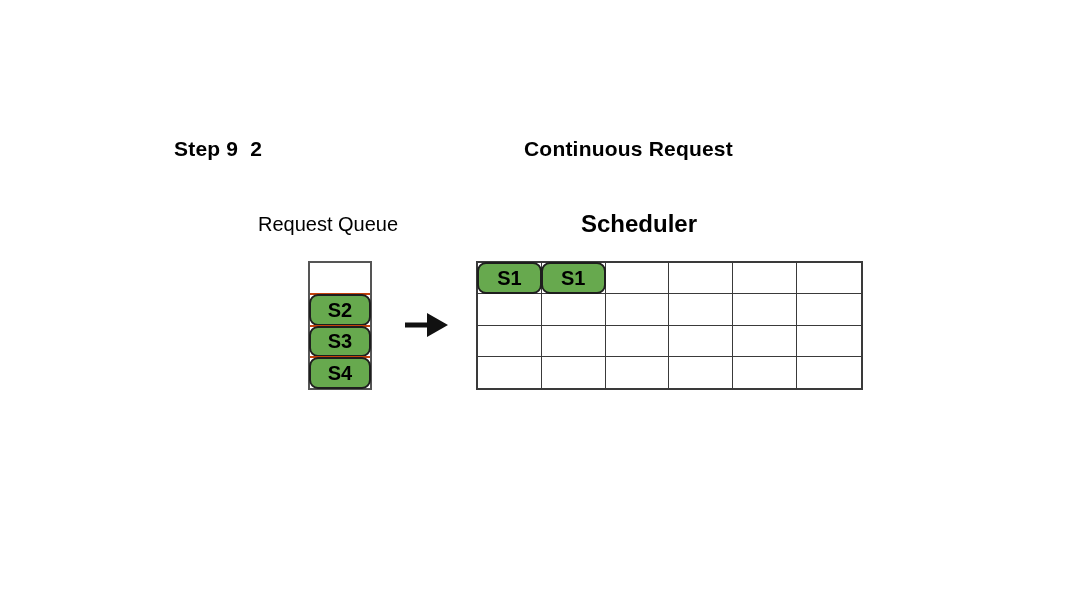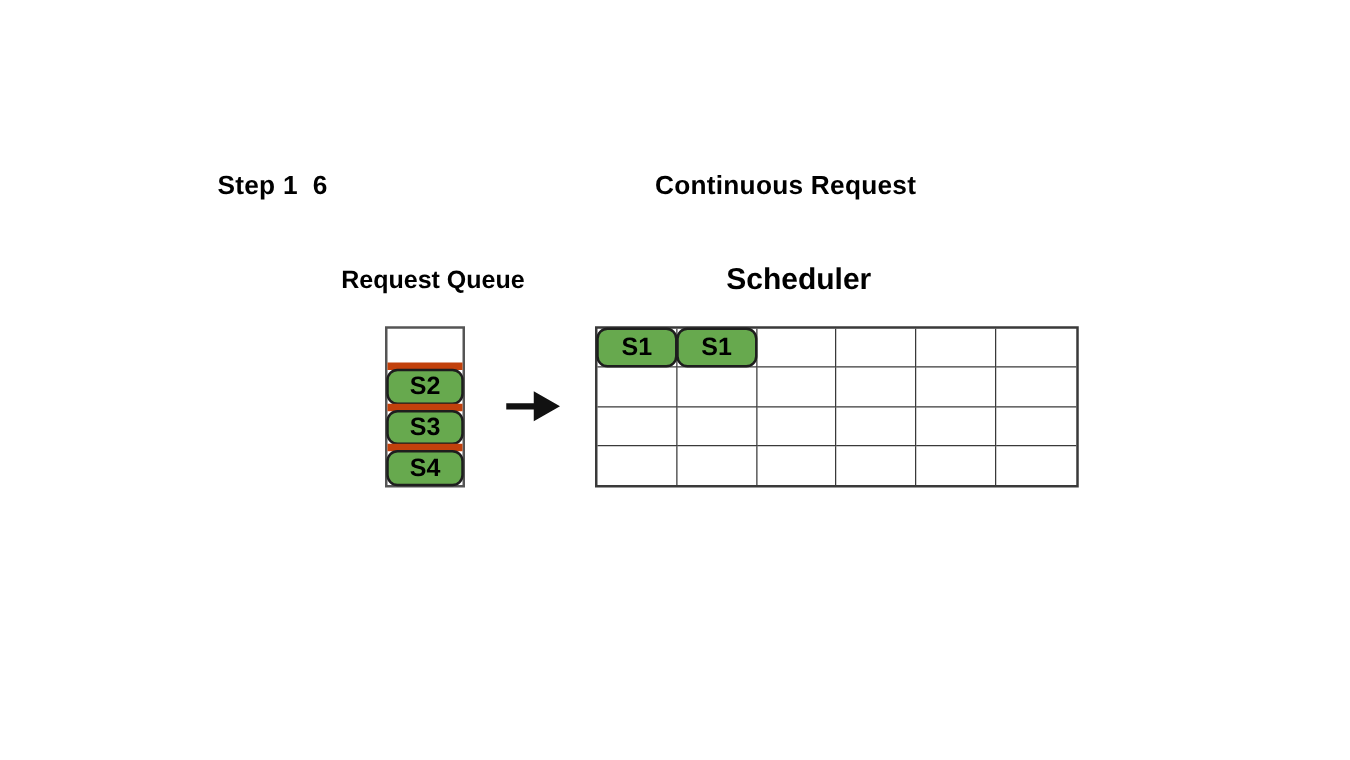--- a/index.html
+++ b/index.html
@@ -31,24 +31,24 @@
   .main-title {
     left: 524px;
     top: 135px;
     font-size: 21px;
     font-weight: bold;
     letter-spacing: 0.2px;
     white-space: pre;
     line-height: 28px;
   }
   .queue-title {
-    left: 273px;
+    left: 258px;
     top: 210px;
     font-size: 20px;
-    font-weight: bold;
+    font-weight: normal;
     white-space: pre;
     line-height: 28px;
     text-align: center;
   }
   .scheduler-title {
     left: 581px;
     top: 210px;
     font-size: 24px;
     font-weight: bold;
     white-space: pre;
@@ -65,21 +65,21 @@
     box-sizing: border-box;
     display: flex;
     flex-direction: column;
   }
   .queue-slot {
     flex: 1 1 0;
     position: relative;
     box-sizing: border-box;
   }
   .queue-slot + .queue-slot {
-    border-top: 6px solid #c2410c;
+    border-top: 2px solid #c2410c;
     text-align: center;
   }
 
   
   .block {
     position: absolute;
     left: -1px;
     top: -1px;
     right: -1px;
     bottom: -1px;
@@ -122,21 +122,21 @@
     border-right: 1px solid #3a3a3a;
     border-bottom: 1px solid #3a3a3a;
     text-decoration: underline;
   }
   .cell.last-col { border-right: none; }
   .cell.last-row { border-bottom: none; }
 </style>
 </head>
 <body>
 
-<div class="abs step-label">Step 1  6</div>
+<div class="abs step-label">Step 9  2</div>
 
 <div class="abs main-title">Continuous Request</div>
 
 <div class="abs queue-title">Request Queue</div>
 
 <div class="abs queue-box">
   <div class="queue-slot"></div>
   <div class="queue-slot">
     <div class="block">S2</div>
   </div>

